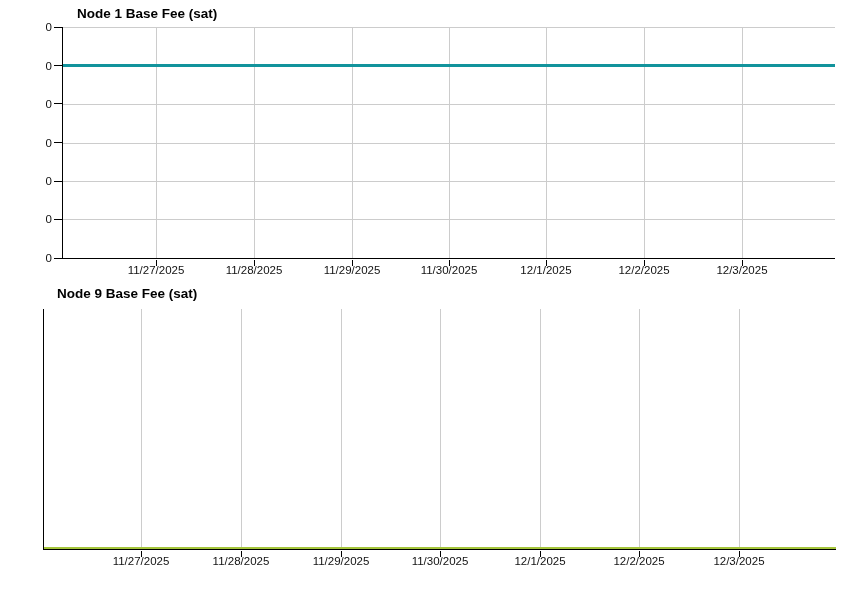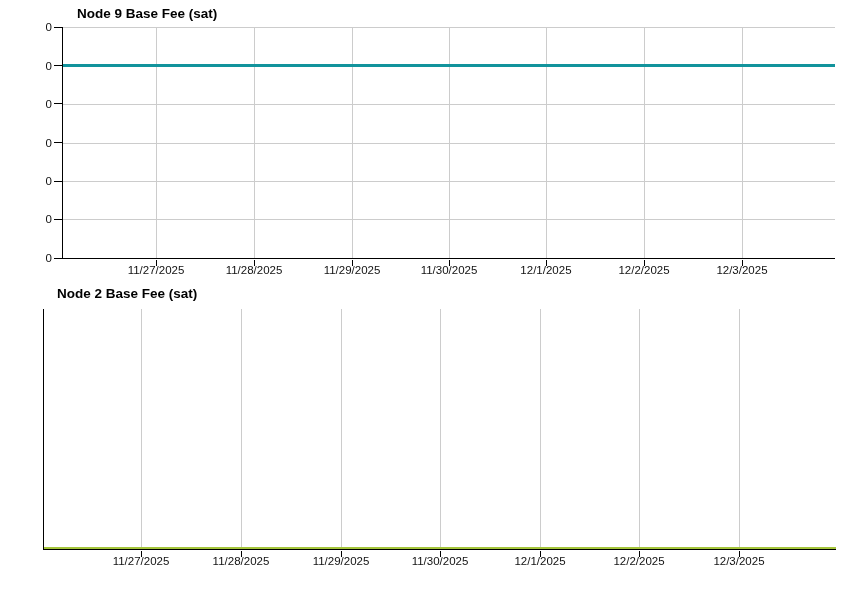--- a/index.html
+++ b/index.html
@@ -82,21 +82,21 @@
       rgba(0, 45, 52, 0.30) 0 2px,
       rgba(0, 0, 0, 0) 2px 14px);
   }
 </style>
 </head>
 <body>
 
 <div class="page">
 
   <section>
-    <h2 class="chart-title title1">Node 9 Base Fee (sat)</h2>
+    <h2 class="chart-title title1">Node 1 Base Fee (sat)</h2>
     <div class="plot plot1">
         <div class="v-grid" style="left: 12.05%;"></div>
         <div class="x-tick" style="left: 12.05%;"></div>
         <div class="x-label" style="left: 12.05%;">11/27/2025</div>
         <div class="v-grid" style="left: 24.74%;"></div>
         <div class="x-tick" style="left: 24.74%;"></div>
         <div class="x-label" style="left: 24.74%;">11/28/2025</div>
         <div class="v-grid" style="left: 37.44%;"></div>
         <div class="x-tick" style="left: 37.44%;"></div>
         <div class="x-label" style="left: 37.44%;">11/29/2025</div>
@@ -130,21 +130,21 @@
         <div class="h-grid" style="top: 83.33%;"></div>
         <div class="y-tick" style="top: calc(83.33% - 0.5px);"></div>
         <div class="y-label" style="top: 83.33%;">0</div>
         <div class="y-tick" style="top: calc(100% - 0.5px);"></div>
         <div class="y-label" style="top: 100%;">0</div>
         <div class="series-line with-markers" style="height: 3px; background: rgb(18, 147, 156); top: calc(16.67% - 1.5px);"></div>
       </div>
   </section>
 
   <section>
-    <h2 class="chart-title title2">Node 2 Base Fee (sat)</h2>
+    <h2 class="chart-title title2">Node 9 Base Fee (sat)</h2>
     <div class="plot plot2">
         <div class="v-grid" style="left: 12.25%;"></div>
         <div class="x-tick" style="left: 12.25%;"></div>
         <div class="x-label" style="left: 12.25%;">11/27/2025</div>
         <div class="v-grid" style="left: 24.87%;"></div>
         <div class="x-tick" style="left: 24.87%;"></div>
         <div class="x-label" style="left: 24.87%;">11/28/2025</div>
         <div class="v-grid" style="left: 37.5%;"></div>
         <div class="x-tick" style="left: 37.5%;"></div>
         <div class="x-label" style="left: 37.5%;">11/29/2025</div>

